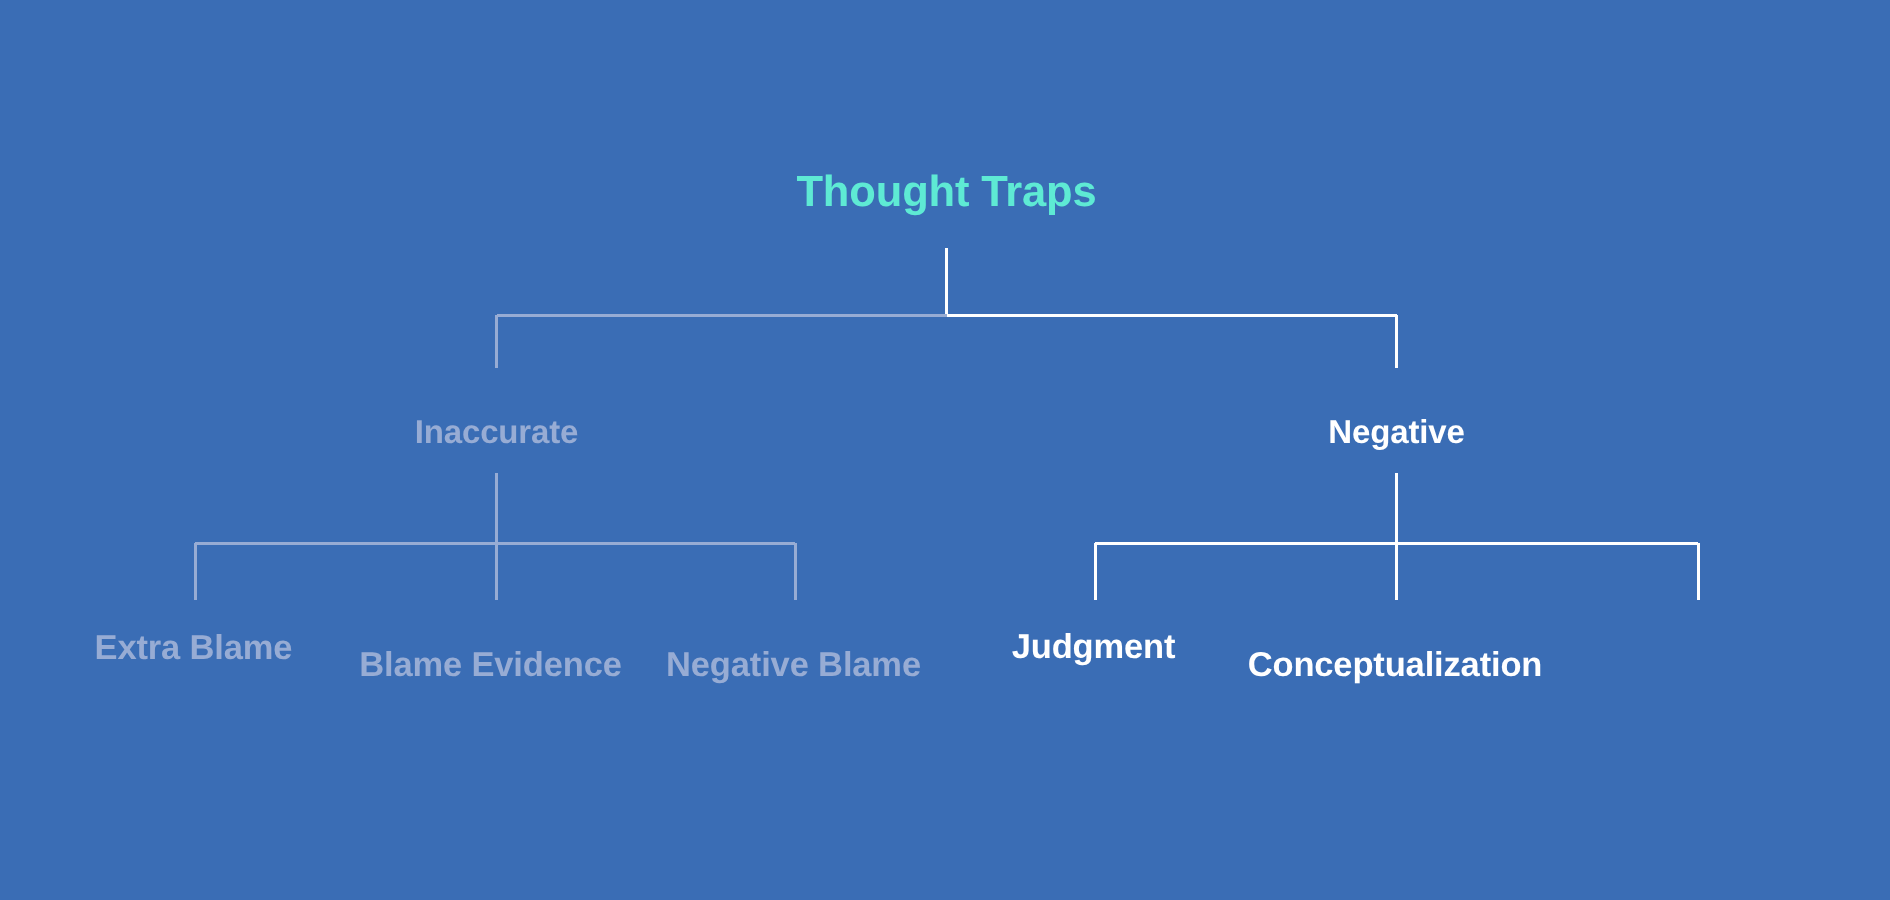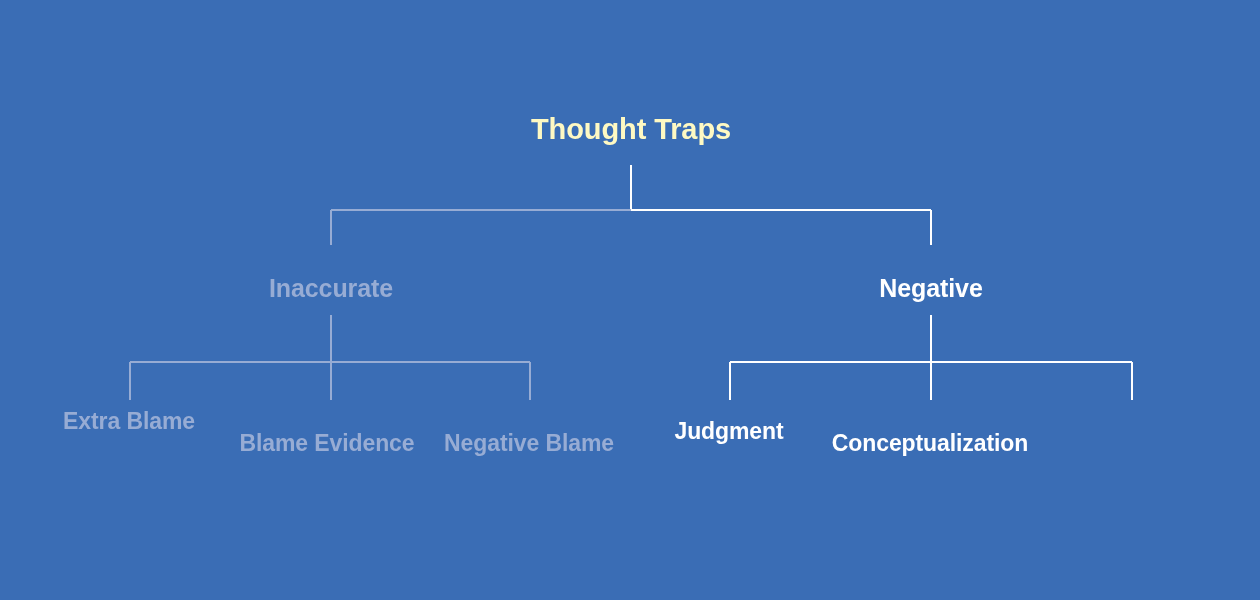--- a/index.html
+++ b/index.html
@@ -31,24 +31,24 @@
   .node {
     position: absolute;
     transform: translate(-50%, -50%);
     white-space: nowrap;
     font-weight: bold;
     letter-spacing: -0.1px;
     text-align: center;
   }
   .node.root {
     font-size: 29px;
-    color: #fef9c3;
+    color: #5eead4;
   }
   .node.branch {
-    font-size: 25px;
+    font-size: 22px;
   }
   .node.leaf {
     font-size: 23px;
   }
   .bright {
     color: #ffffff;
   }
   .dim {
     color: #97acd4;
   }
@@ -73,21 +73,21 @@
       <line x1="730" y1="362" x2="1132" y2="362" stroke="#ffffff" stroke-width="2" shape-rendering="crispEdges"></line>
       <line x1="730" y1="362" x2="730" y2="400" stroke="#ffffff" stroke-width="2" shape-rendering="crispEdges"></line>
       <line x1="931" y1="362" x2="931" y2="400" stroke="#ffffff" stroke-width="2" shape-rendering="crispEdges"></line>
       <line x1="1132" y1="362" x2="1132" y2="400" stroke="#ffffff" stroke-width="2" shape-rendering="crispEdges"></line>
     </svg>
 
   <div class="node root bright" style="left:631px; top:129px;">Thought Traps</div>
 
   <div class="node branch dim" style="left:331px; top:288px;">Inaccurate</div>
 
-  <div class="node leaf dim" style="left:129px; top:421px;">Extra Blame</div>
+  <div class="node leaf dim" style="left:129px; top:432px;">Extra Blame</div>
 
   <div class="node leaf dim" style="left:327px; top:443px;">Blame Evidence</div>
 
   <div class="node leaf dim" style="left:529px; top:443px;">Negative Blame</div>
 
   <div class="node branch bright" style="left:931px; top:288px;">Negative</div>
 
   <div class="node leaf bright" style="left:729px; top:431px;">Judgment</div>
 
   <div class="node leaf bright" style="left:930px; top:443px;">Conceptualization</div>

